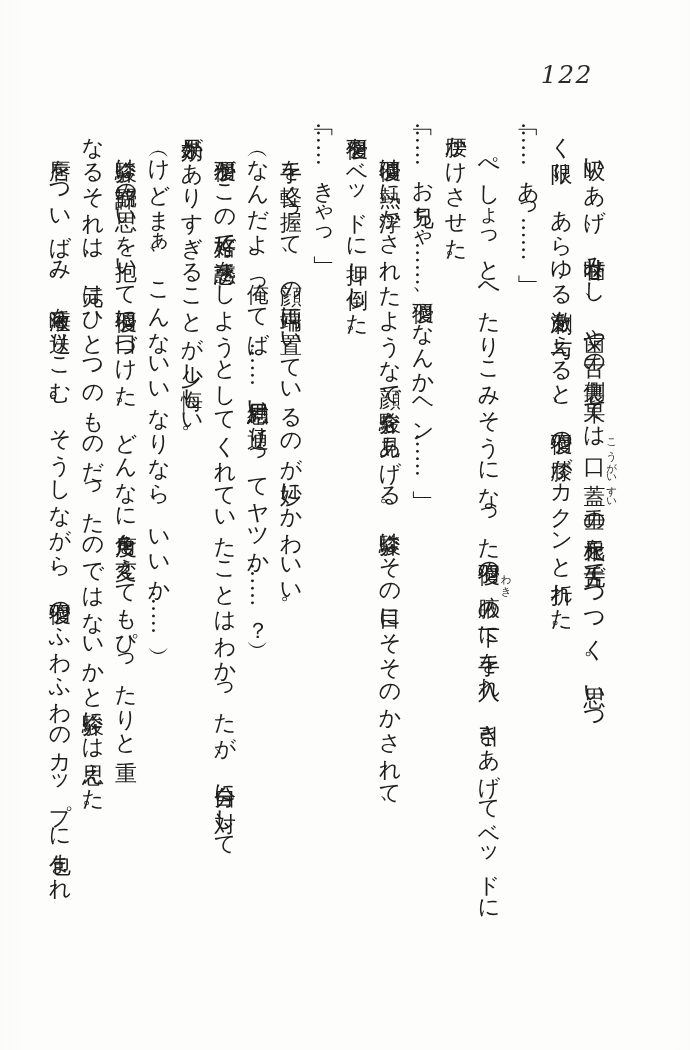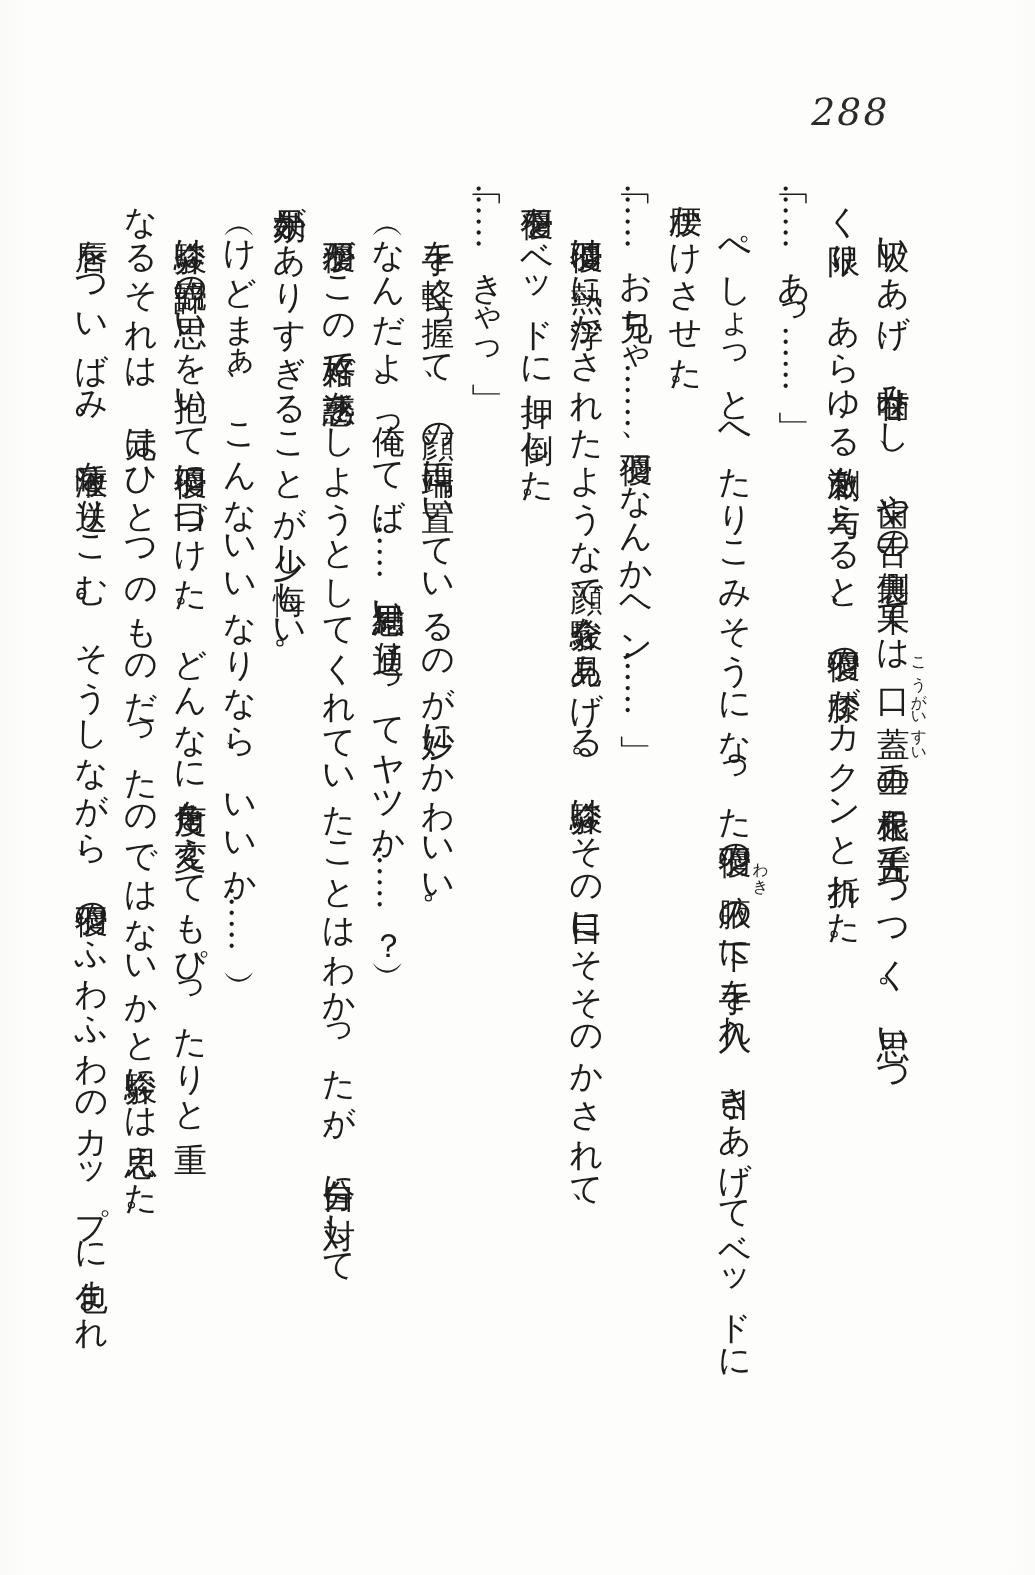--- a/index.html
+++ b/index.html
@@ -48,21 +48,21 @@
   ruby rt {
     font-size: 10.5px;
     letter-spacing: 0;
     color: #1d1d1d;
   }
 </style>
 </head>
 <body>
 
 <div class="scan-page">
-  <div class="page-number">288</div>
+  <div class="page-number">122</div>
   <div class="text-block" id="text-block">
       <p><span>　吸いあげ、甘噛みし、歯や舌の裏側、果ては</span><ruby>口蓋垂<rt>こうがいすい</rt></ruby><span>の根元を舌先でつつく。思いつ</span></p>
       <p><span>く限り、あらゆる刺激を与えると、優羽の膝がカクンと折れた。</span></p>
       <p><span>「……あっ……」</span></p>
       <p><span>　ぺしょっとへたりこみそうになった優羽の</span><ruby>腋<rt>わき</rt></ruby><span>の下に手を入れ、引きあげてベッドに</span></p>
       <p><span>腰かけさせた。</span></p>
       <p><span>「……お兄ちゃ……優羽、なんかヘン……」</span></p>
       <p><span>　優羽は熱に浮かされたような顔で駿介を見あげる。駿介はその目にそそのかされて、</span></p>
       <p><span>優羽をベッドに押し倒した。</span></p>
       <p><span>「……きゃっ」</span></p>

